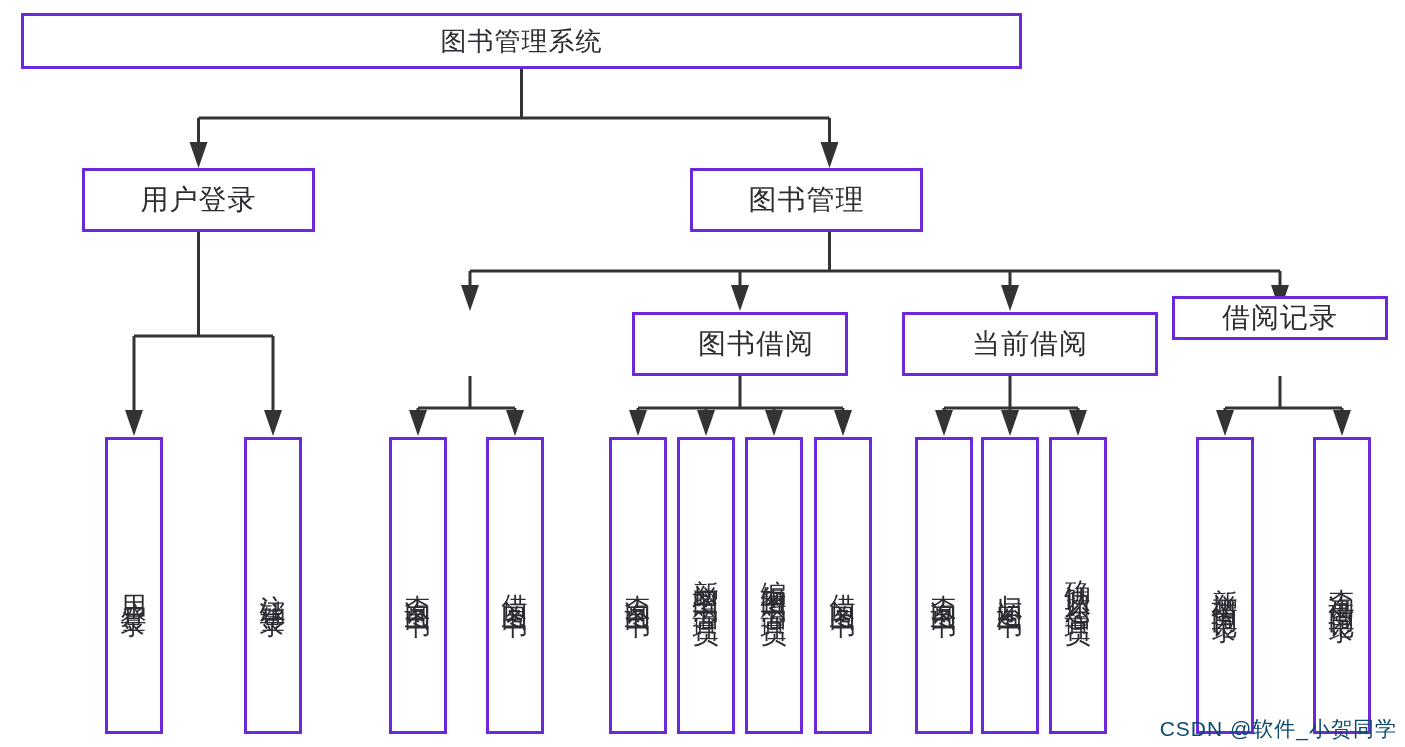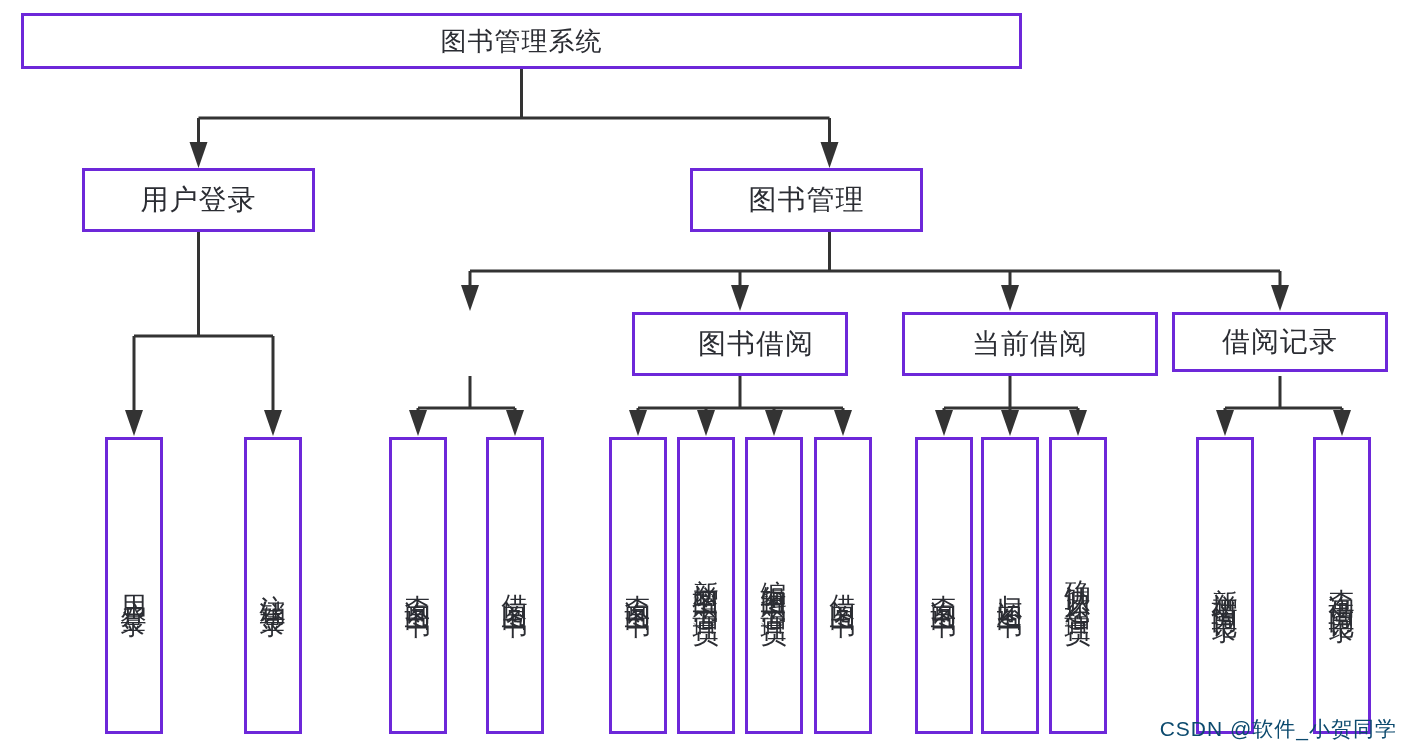--- a/index.html
+++ b/index.html
@@ -117,21 +117,21 @@
     </g>
   </svg>
 
   <div class="box hbox root-box" style="left:21px;top:13px;width:1001px;height:56px;">图书管理系统</div>
 
   <div class="box hbox" style="left:82px;top:168px;width:233px;height:64px;">用户登录</div>
   <div class="box hbox" style="left:690px;top:168px;width:233px;height:64px;">图书管理</div>
 
   <div class="box hbox" style="left:632px;top:312px;width:216px;height:64px;padding-left:32px;">图书借阅</div>
   <div class="box hbox" style="left:902px;top:312px;width:256px;height:64px;">当前借阅</div>
-  <div class="box hbox" style="left:1172px;top:312px;width:216px;height:60px;">借阅记录</div>
+  <div class="box hbox" style="left:1172px;top:296px;width:216px;height:44px;">借阅记录</div>
 
   <div class="box vbox" style="left:105px;top:437px;width:58px;height:297px;">
     <span>用户登录</span>
   </div>
   <div class="box vbox" style="left:244px;top:437px;width:58px;height:297px;">
     <span>注销登录</span>
   </div>
 
   <div class="box vbox" style="left:389px;top:437px;width:58px;height:297px;">
     <span>查询图书</span>

